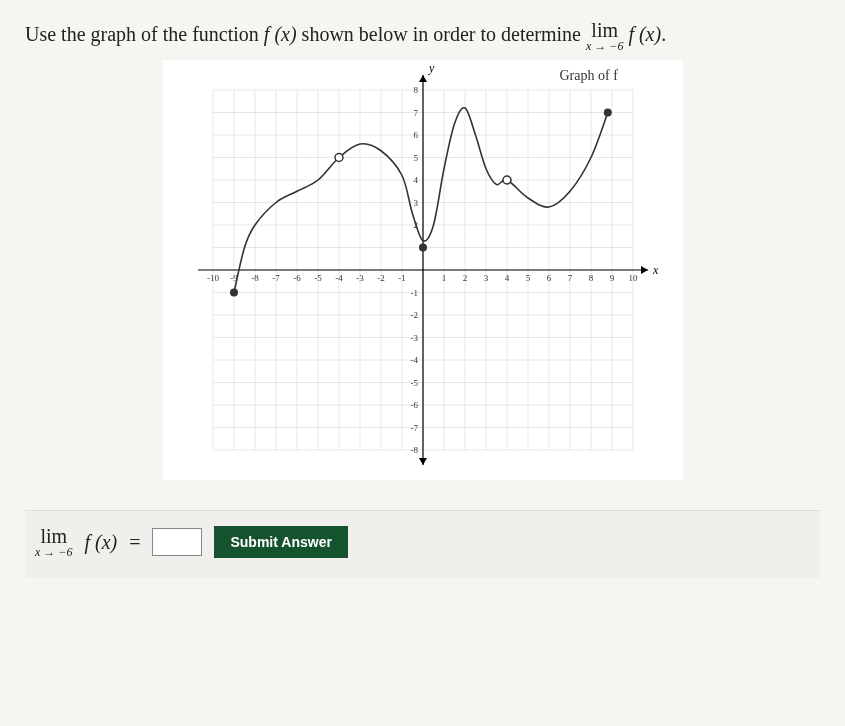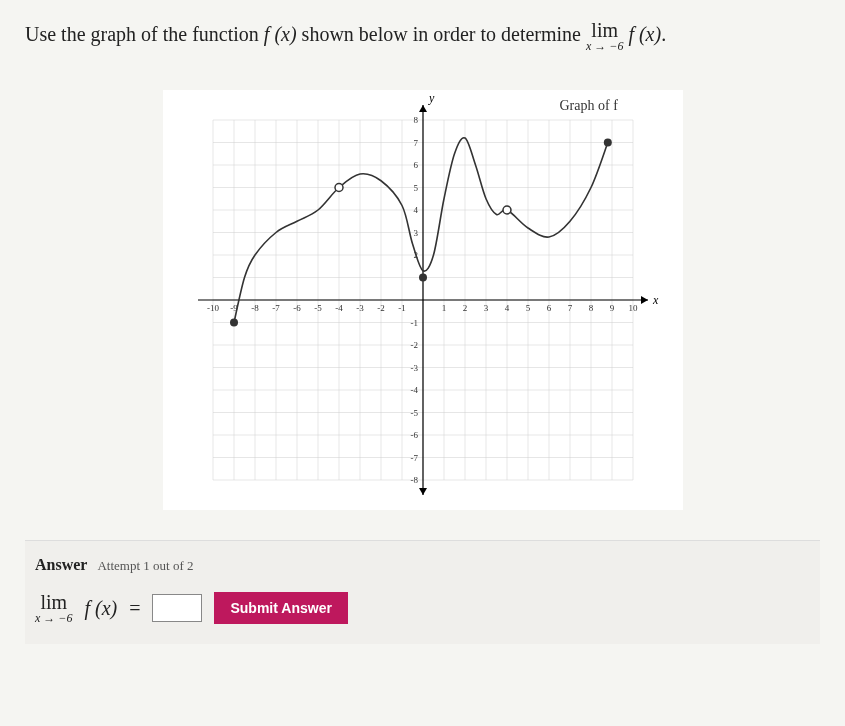--- a/index.html
+++ b/index.html
@@ -7,21 +7,21 @@
       font-family: Georgia, 'Times New Roman', serif;
       background: #f5f5f2;
       width: 845px;
       height: 726px;
       padding: 20px 25px;
       color: #222;
     }
     .question {
       font-size: 20px;
       line-height: 1.4;
-      margin-bottom: 38px;
+      margin-bottom: 8px;
     }
     .math { font-style: italic; font-family: 'Times New Roman', serif; }
     .lim-wrap { display: inline-block; vertical-align: middle; text-align: center; line-height: 1; }
     .lim-top { font-size: 20px; }
     .lim-bot { font-size: 12px; display: block; }
     .graph-area {
       display: flex;
       justify-content: center;
       margin-bottom: 30px;
     }
@@ -71,21 +71,21 @@
     .lim-expr .top { font-size: 20px; }
     .lim-expr .bot { font-size: 12px; display: block; }
     .ans-input {
       width: 50px;
       height: 28px;
       border: 1px solid #888;
       text-align: center;
       font-size: 14px;
     }
     .submit-btn {
-      background: #be185d;
+      background: #14532d;
       color: #fff;
       border: none;
       padding: 8px 16px;
       font-size: 14px;
       font-weight: bold;
       cursor: pointer;
     }
   </style>
 </head>
 <body>
@@ -187,24 +187,20 @@
       <path d="M 71 232.5 C 72.75 225, 78 198.75, 81.5 187.5 C 85 176.25, 86.75 172.5, 92 165 C 97.25 157.5, 106 148.125, 113 142.5 C 120 136.875, 127 135, 134 131.25 C 141 127.5, 148 125.625, 155 120 C 162 114.375, 169 103.5, 176 97.5 C 183 91.5, 190 85.125, 197 84 C 204 82.875, 211 85.5, 218 90.75 C 225 96, 233.75 105, 239 115.5 C 244.25 126, 246 142.875, 249.5 153.75 C 253 164.625, 256.5 178.875, 260 180.75 C 263.5 182.625, 267 177, 270.5 165 C 274 153, 277.5 125.625, 281 108.75 C 284.5 91.875, 288 73.875, 291.5 63.75 C 295 53.625, 298.5 46.125, 302 48 C 305.5 49.875, 309 64.875, 312.5 75 C 316 85.125, 319.5 100.5, 323 108.75 C 326.5 117, 330 122.625, 333.5 124.5 C 337 126.375, 338.75 117.75, 344 120 C 349.25 122.25, 358 133.5, 365 138 C 372 142.5, 379 148.125, 386 147 C 393 145.875, 400 139.5, 407 131.25 C 414 123, 421.7 110.625, 428 97.5 C 434.3 84.375, 442 60, 444.8 52.5" stroke="#333" stroke-width="1.6" fill="none"></path>
       <circle cx="176" cy="97.5" r="4" fill="#fff" stroke="#333" stroke-width="1.5"></circle>
       <circle cx="344" cy="120" r="4" fill="#fff" stroke="#333" stroke-width="1.5"></circle>
       <circle cx="71" cy="232.5" r="4" fill="#333"></circle>
       <circle cx="260" cy="187.5" r="4" fill="#333"></circle>
       <circle cx="444.8" cy="52.5" r="4" fill="#333"></circle>
     </svg>
 </div>
 
 <div class="answer-section">
-  <div class="ans-header">
-    <span class="ans-label">Answer</span>
-    <span class="attempt">Attempt 1 out of 2</span>
-  </div>
   <div class="answer-line">
     <span class="lim-expr">
       <span class="top">lim</span>
       <span class="bot math">x → −6</span>
     </span>
     <span class="math" style="font-size:20px;">f (x)</span>
     <span style="font-size:20px;">=</span>
     <input class="ans-input" type="text" value="" style="">
     <button class="submit-btn">Submit Answer</button>
   </div>

